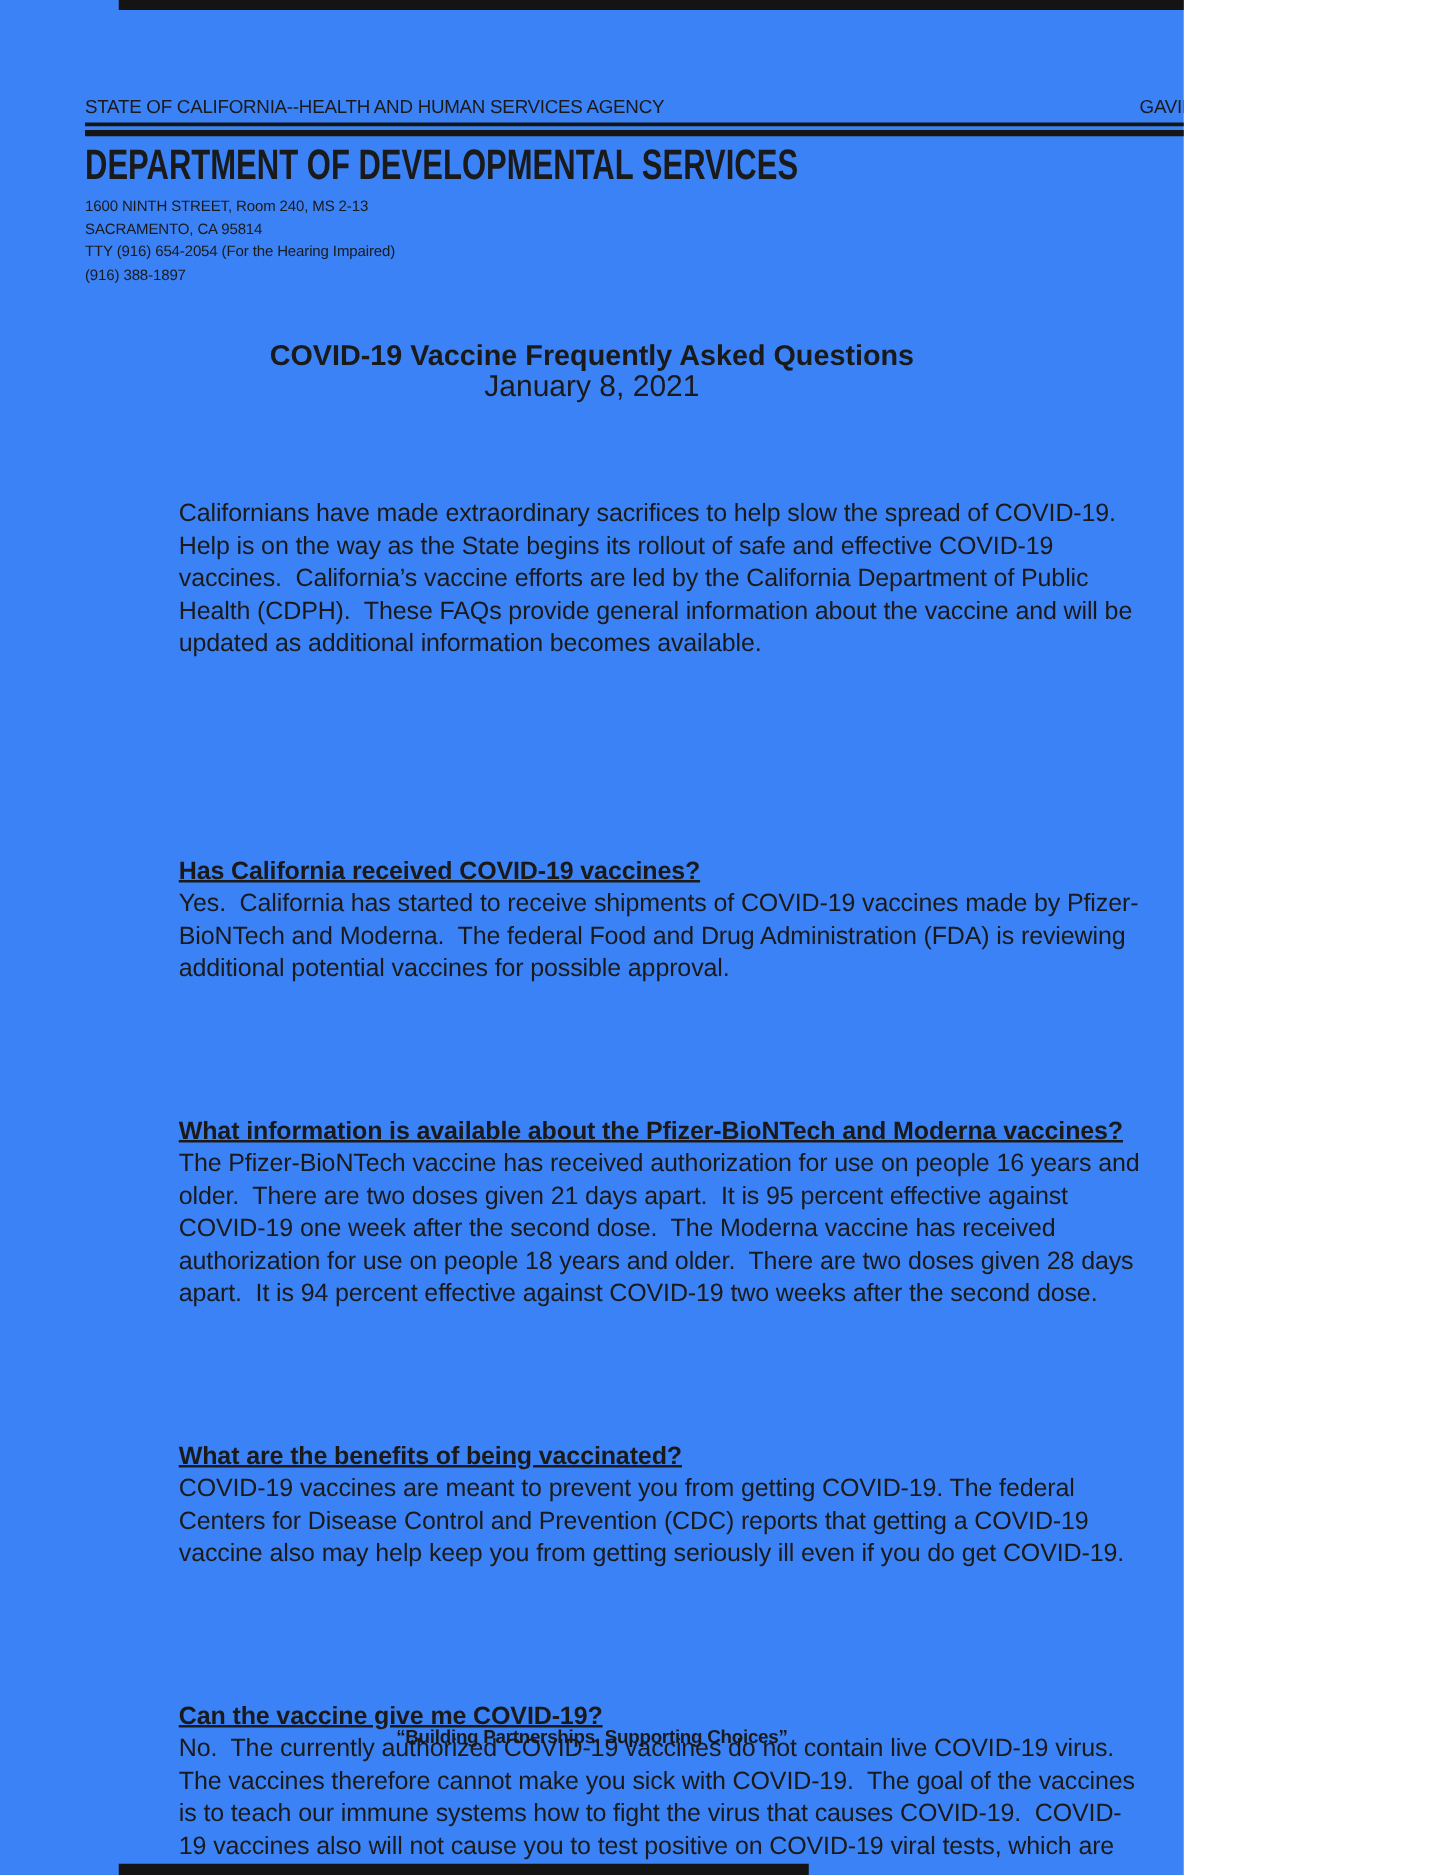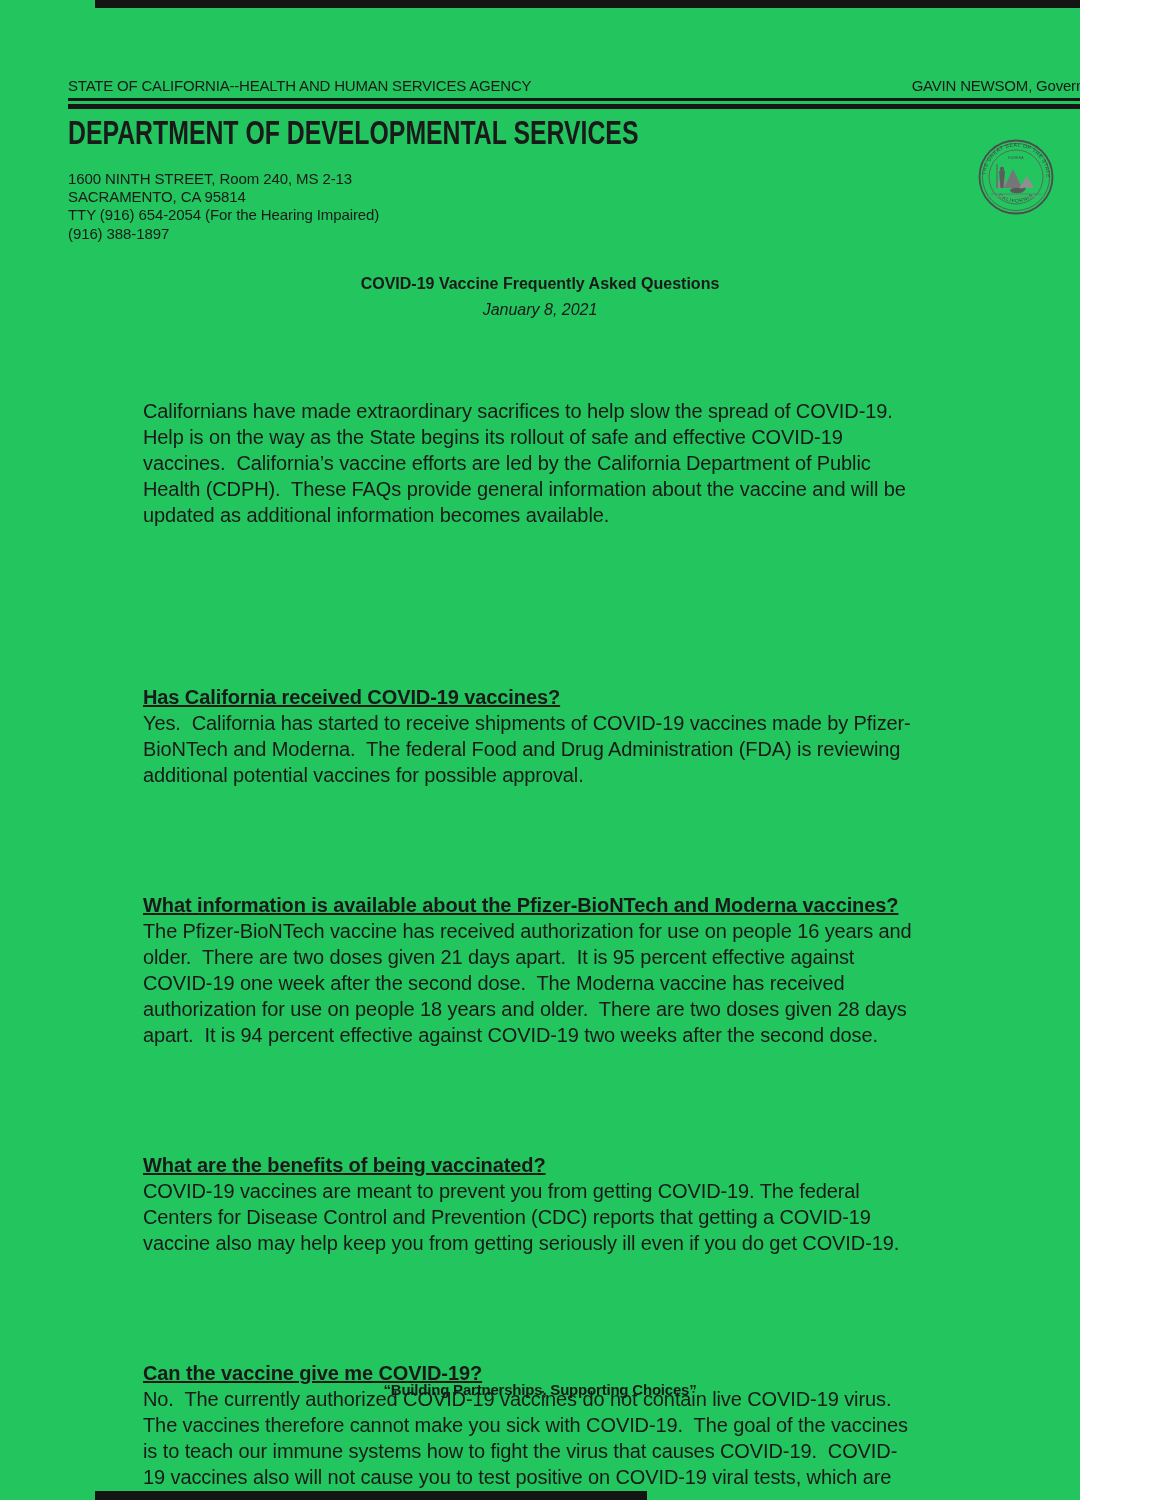--- a/index.html
+++ b/index.html
@@ -1,37 +1,37 @@
 <!DOCTYPE html>
 <html><head>
 <meta charset="utf-8">
 <style>
   html,body{margin:0;padding:0;background:#ffffff;}
   .page{
-    position:relative;width:1080px;height:1500px;background:#22c55e;overflow:hidden;
+    position:relative;width:947px;height:1500px;background:#3b82f6;overflow:hidden;
     font-family:"Liberation Sans", sans-serif;color:#1a1a1a;
   }
   .scan-bar{position:absolute;background:#141414;}
   .bar-top{left:95px;top:0;width:1064px;height:8px;}
   .bar-bottom{left:95px;top:1491px;width:552px;height:9px;}
 
   .letterhead{position:absolute;left:68px;top:77px;width:1029px;}
   .lh-row{display:flex;justify-content:space-between;align-items:baseline;
           font-size:15px;letter-spacing:-0.2px;line-height:18px;}
   .double-rule{margin-top:3px;height:3px;border-top:3px solid #161616;border-bottom:5px solid #161616;}
   .dept{margin-top:8px;line-height:30px;white-space:nowrap;}
   .dept span{display:inline-block;font-weight:bold;font-size:34px;letter-spacing:0px;
              transform:scaleX(0.73);transform-origin:left center;}
-  .address{margin-top:16px;font-size:15px;line-height:18.2px;letter-spacing:-0.1px;}
+  .address{margin-top:2px;font-size:12px;line-height:18.2px;letter-spacing:-0.1px;}
 
   .seal{position:absolute;left:977px;top:138px;width:78px;height:78px;}
 
   .title-block{position:absolute;left:0;top:271px;width:100%;text-align:center;line-height:26px;}
-  .title-block .t1{font-weight:bold;font-size:16px;}
-  .title-block .t2{font-style:italic;font-size:16px;}
+  .title-block .t1{font-weight:bold;font-size:23px;}
+  .title-block .t2{font-size:24px;}
 
   .body-col{position:absolute;left:137px;top:346px;width:910px;
             font-size:20px;line-height:26px;letter-spacing:-0.1px;white-space:pre-wrap;}
   .para{margin:0 0 26px 6px;}
   .q{font-weight:bold;text-decoration:underline;}
 
   .footer{position:absolute;left:0;top:1381px;width:100%;text-align:center;
           font-weight:bold;font-size:15px;letter-spacing:-0.2px;}
 </style>
 </head>

